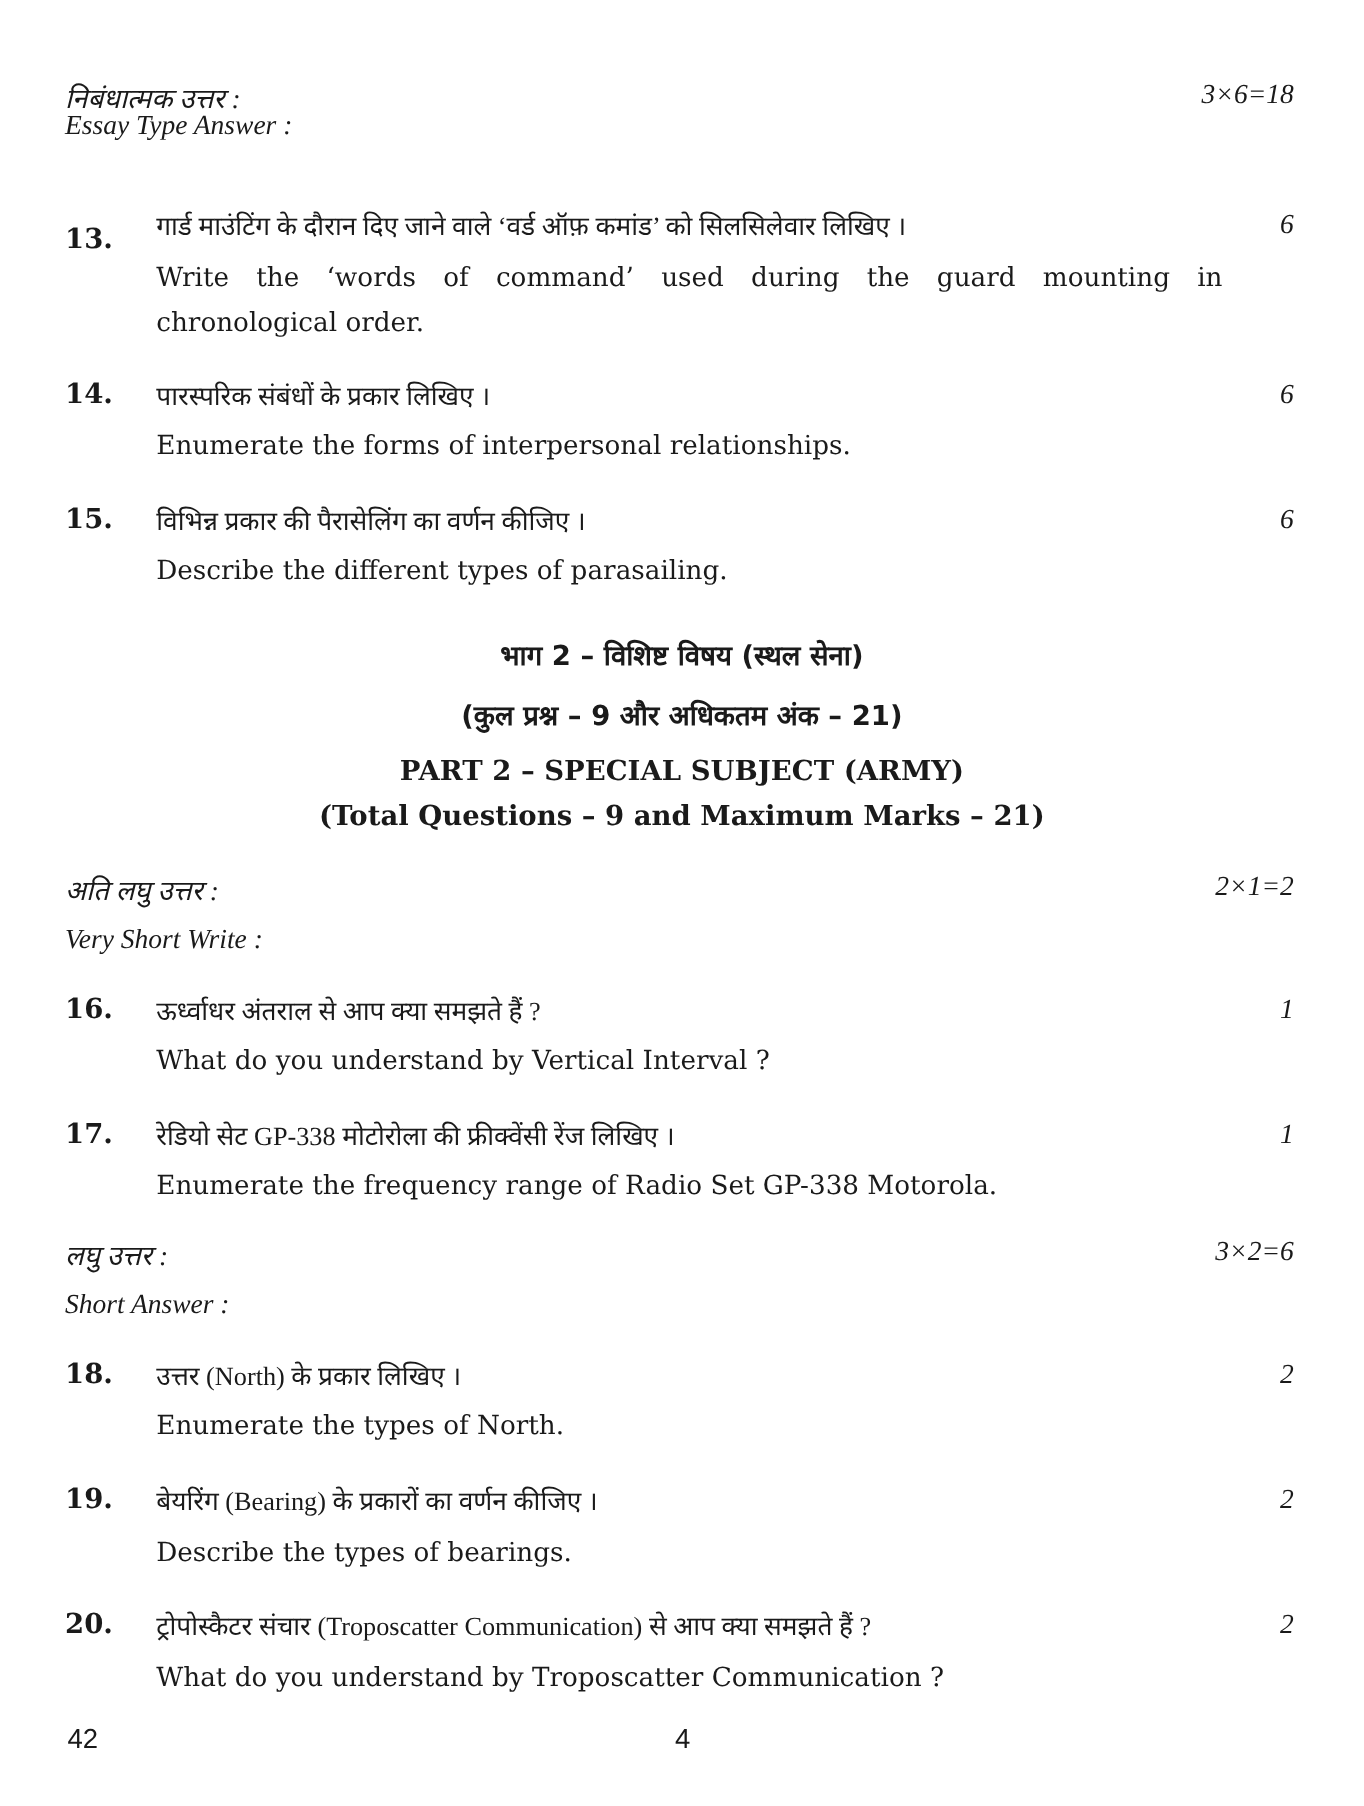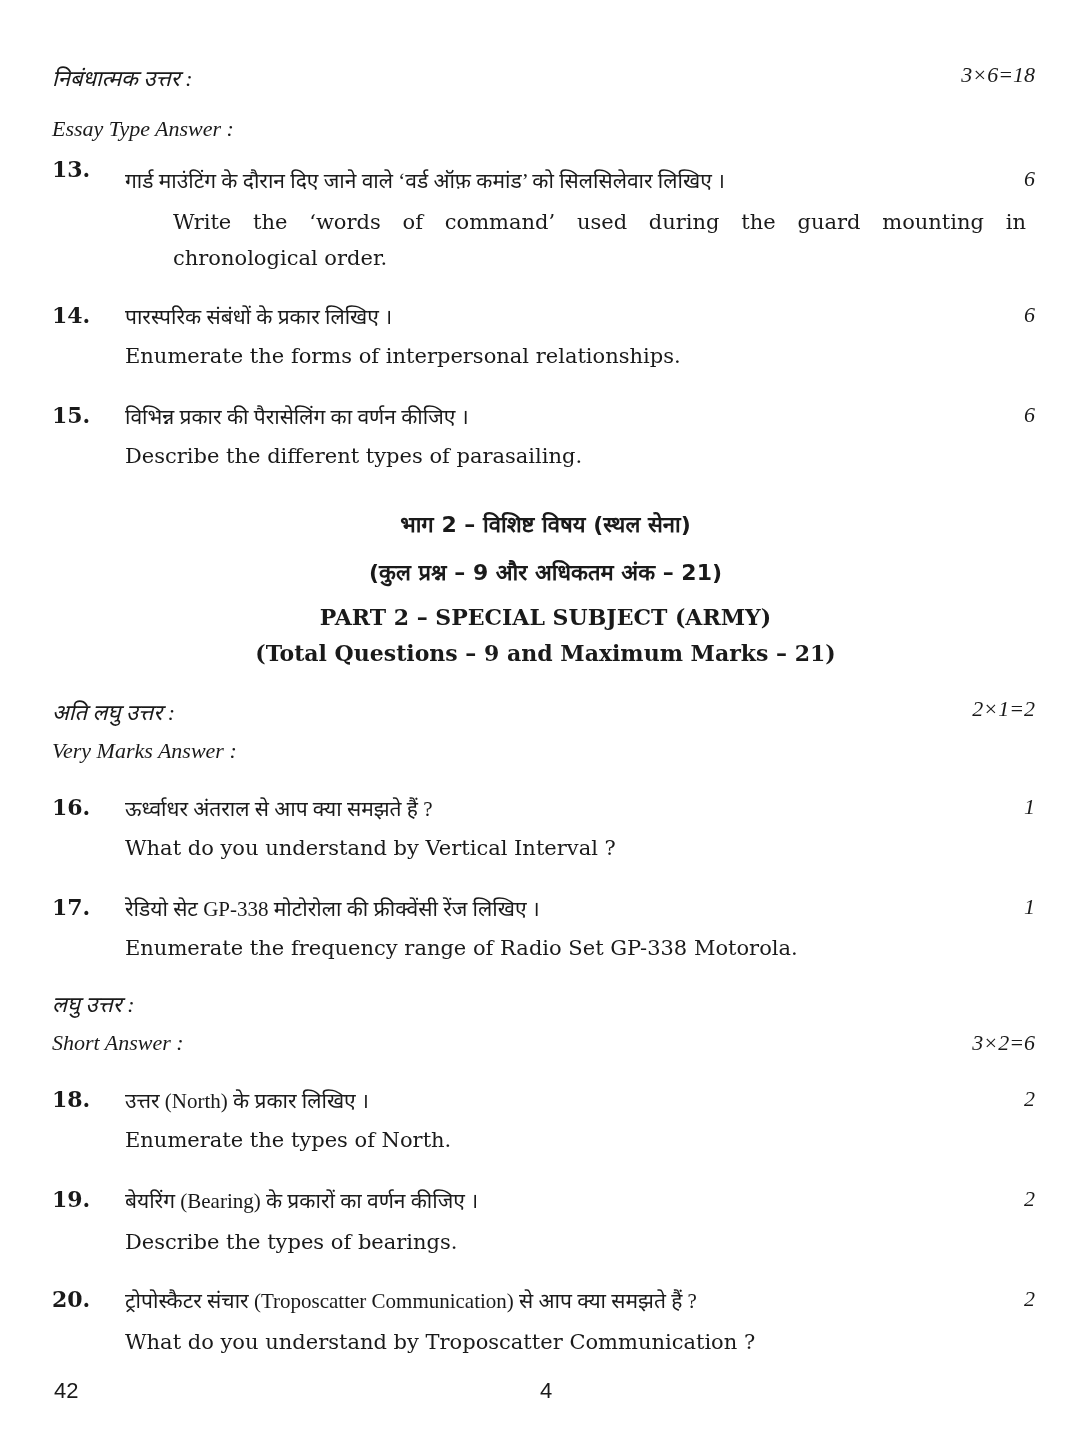--- a/index.html
+++ b/index.html
@@ -6,35 +6,35 @@
   body { width: 1091px; height: 1445px; position: relative; overflow: hidden;
          font-family: "DejaVu Serif", "Liberation Serif", serif; color: #1a1a1a; }
   .abs { position: absolute; white-space: nowrap; }
   .sec-hi { left: 52px; font-size: 22px; font-style: italic; font-family: Liberation Serif, serif; }
   .sec-en { left: 52px; font-size: 22px; font-style: italic; font-family: "Liberation Serif", serif; }
   .sec-marks { right: 56px; font-size: 22px; font-style: italic; font-family: "Liberation Serif", serif; }
   .qnum { left: 52px; font-size: 22px; font-weight: bold; font-family: "DejaVu Serif", serif; }
   .qhi { left: 125px; font-size: 21px; font-family: "Liberation Serif", "DejaVu Serif", serif; }
   .qen { left: 125px; font-size: 21px; font-family: "DejaVu Serif", serif; }
   .qmark { right: 56px; font-size: 22px; font-style: italic; font-family: "Liberation Serif", serif; }
-  .justify { white-space: normal; width: 853px; text-align: justify; text-align-last: left; line-height: 36px; margin-left: 48px; }
+  .justify { white-space: normal; width: 853px; text-align: justify; text-align-last: left; line-height: 36px; }
   .center { left: 0; width: 1091px; text-align: center; font-weight: bold; }
   .part-hi { font-size: 22px; font-family: "DejaVu Sans", sans-serif; }
   .part-en { font-size: 22px; font-family: "DejaVu Serif", serif; }
   .footer { font-size: 22px; font-family: "Liberation Sans", sans-serif; }
 </style>
 </head>
 <body>
 
 <div class="abs sec-hi" style="top:62px;">निबंधात्मक उत्तर :</div>
 <div class="abs sec-marks" style="top:62px;">3×6=18</div>
-<div class="abs sec-en" style="top:116px;font-style:italic;">Essay Type Answer :</div>
+<div class="abs sec-en" style="top:87px;font-style:italic;">Essay Type Answer :</div>
 
 <div>
-  <div class="abs qnum" style="top:156px;">13.</div>
+  <div class="abs qnum" style="top:178px;">13.</div>
   <div class="abs qhi" style="top:166px;">गार्ड माउंटिंग के दौरान दिए जाने वाले ‘वर्ड ऑफ़ कमांड’ को सिलसिलेवार लिखिए ।</div>
   <div class="abs qmark" style="top:166px;">6</div>
   <div class="abs qen justify" style="top:204px;">Write the ‘words of command’ used during the guard mounting in chronological order.</div>
 </div>
 
 <div>
   <div class="abs qnum" style="top:302px;">14.</div>
   <div class="abs qhi" style="top:302px;">पारस्परिक संबंधों के प्रकार लिखिए ।</div>
   <div class="abs qmark" style="top:302px;">6</div>
   <div class="abs qen" style="top:344px;">Enumerate the forms of interpersonal relationships.</div>
@@ -49,38 +49,38 @@
 
 <div>
   <div class="abs center part-hi" style="top:508px;">भाग 2 – विशिष्ट विषय (स्थल सेना)</div>
   <div class="abs center part-hi" style="top:556px;">(कुल प्रश्न – 9 और अधिकतम अंक – 21)</div>
   <div class="abs center part-en" style="top:604px;">PART 2 – SPECIAL SUBJECT (ARMY)</div>
   <div class="abs center part-en" style="top:640px;">(Total Questions – 9 and Maximum Marks – 21)</div>
 </div>
 
 <div class="abs sec-hi" style="top:696px;">अति लघु उत्तर :</div>
 <div class="abs sec-marks" style="top:696px;">2×1=2</div>
-<div class="abs sec-en" style="top:738px;">Very Marks Answer :</div>
+<div class="abs sec-en" style="top:738px;">Very Short Write :</div>
 
 <div>
   <div class="abs qnum" style="top:794px;">16.</div>
   <div class="abs qhi" style="top:794px;">ऊर्ध्वाधर अंतराल से आप क्या समझते हैं ?</div>
   <div class="abs qmark" style="top:794px;">1</div>
   <div class="abs qen" style="top:836px;">What do you understand by Vertical Interval ?</div>
 </div>
 
 <div>
   <div class="abs qnum" style="top:894px;">17.</div>
   <div class="abs qhi" style="top:894px;">रेडियो सेट GP-338 मोटोरोला की फ्रीक्वेंसी रेंज लिखिए ।</div>
   <div class="abs qmark" style="top:894px;">1</div>
   <div class="abs qen" style="top:936px;">Enumerate the frequency range of Radio Set GP-338 Motorola.</div>
 </div>
 
 <div class="abs sec-hi" style="top:988px;">लघु उत्तर :</div>
-<div class="abs sec-marks" style="top:988px;margin-top:42px;">3×2=6</div>
+<div class="abs sec-marks" style="top:988px;">3×2=6</div>
 <div class="abs sec-en" style="top:1030px;">Short Answer :</div>
 
 <div>
   <div class="abs qnum" style="top:1086px;">18.</div>
   <div class="abs qhi" style="top:1086px;">उत्तर (North) के प्रकार लिखिए ।</div>
   <div class="abs qmark" style="top:1086px;">2</div>
   <div class="abs qen" style="top:1128px;">Enumerate the types of North.</div>
 </div>
 
 <div>

